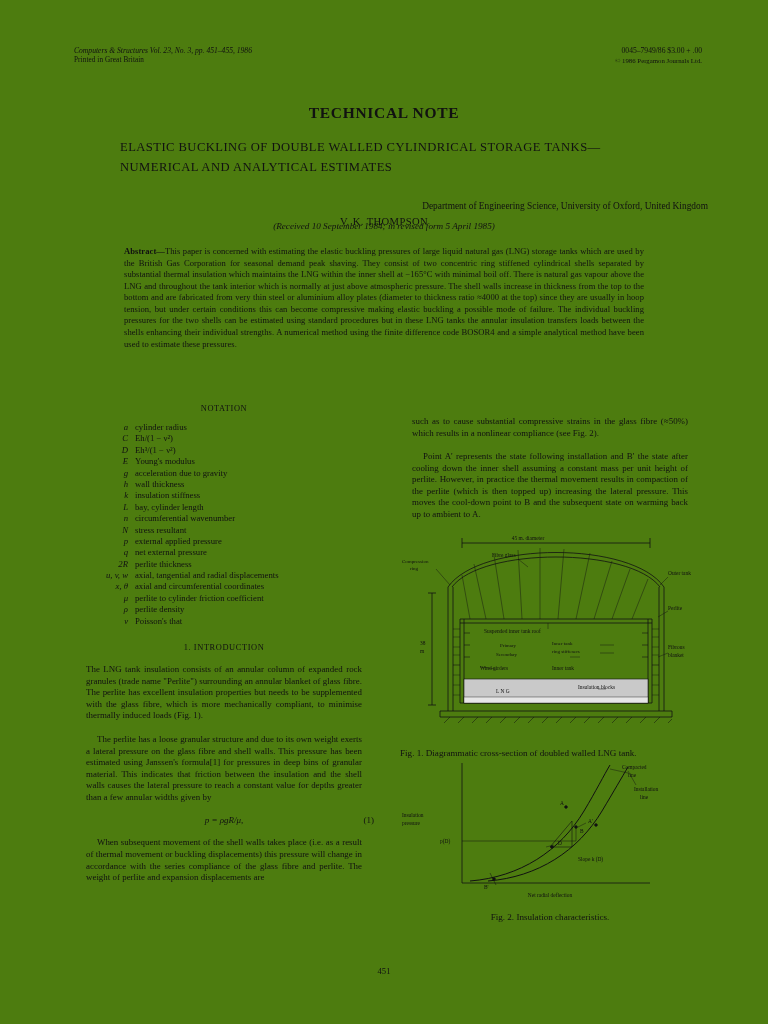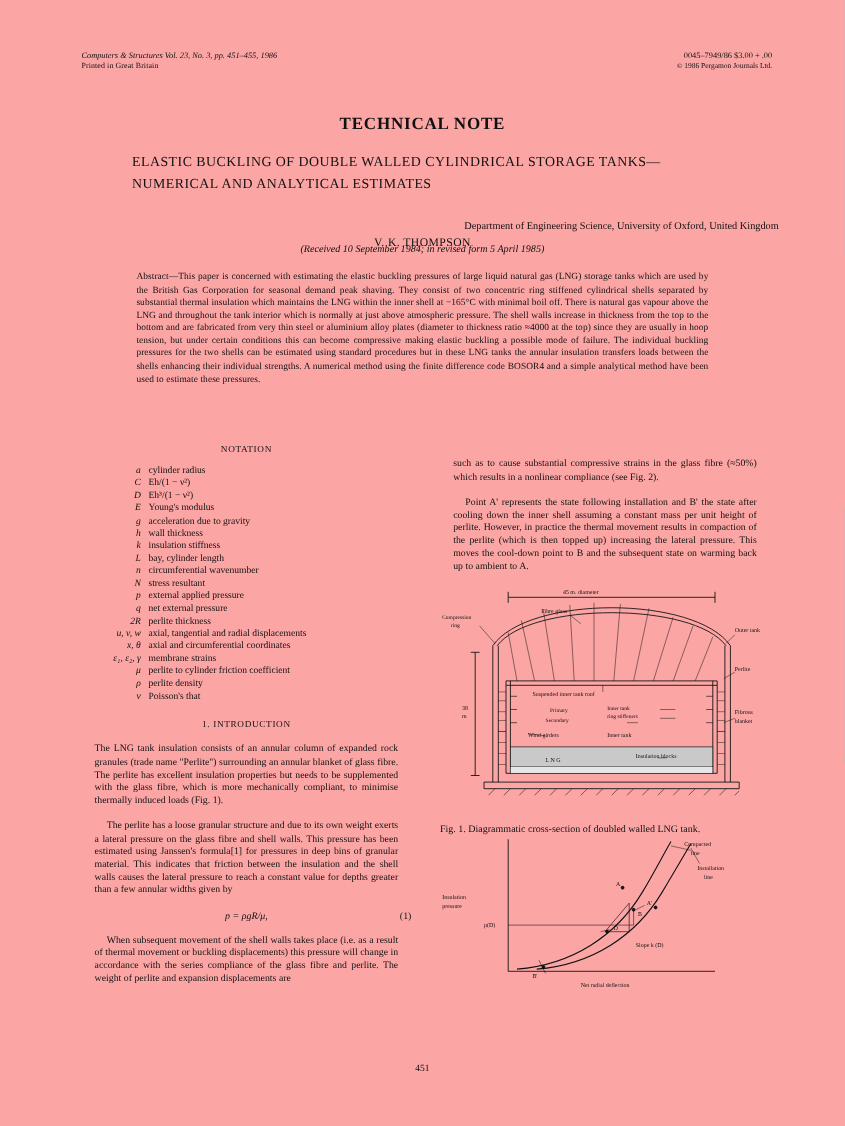--- a/index.html
+++ b/index.html
@@ -4,21 +4,21 @@
 <style>
   html, body {
     margin: 0;
     padding: 0;
     background: #b8b8b8;
   }
   .page {
     position: relative;
     width: 768px;
     height: 1024px;
-    background: #fca5a5;
+    background: #4d7c0f;
     overflow: hidden;
     font-family: "Liberation Serif", serif;
     color: #111;
   }
   .sheet {
     position: absolute;
     left: 60px;
     top: 34px;
     width: 648px;
     height: 956px;
@@ -82,21 +82,21 @@
   .abstract {
     position: absolute;
     top: 212px;
     left: 64px;
     width: 520px;
     font-size: 8.55px;
     line-height: 1.355;
     text-align: justify;
     letter-spacing: .06px;
   }
-  .abstract b { font-weight: normal; }
+  .abstract b { font-weight: bold; }
 
   
   .col-left {
     position: absolute;
     top: 370px;
     left: 14px;
     width: 300px;
   }
   .col-right {
     position: absolute;
@@ -273,24 +273,20 @@
           <div class="nsym">2R</div>
           <div class="ndef">perlite thickness</div>
         </div>
         <div class="nrow">
           <div class="nsym">u, v, w</div>
           <div class="ndef">axial, tangential and radial displacements</div>
         </div>
         <div class="nrow">
           <div class="nsym">x, θ</div>
           <div class="ndef">axial and circumferential coordinates</div>
-        </div>
-        <div class="nrow">
-          <div class="nsym">ε₁, ε₂, γ</div>
-          <div class="ndef">membrane strains</div>
         </div>
         <div class="nrow">
           <div class="nsym">μ</div>
           <div class="ndef">perlite to cylinder friction coefficient</div>
         </div>
         <div class="nrow">
           <div class="nsym">ρ</div>
           <div class="ndef">perlite density</div>
         </div>
         <div class="nrow">
@@ -501,18 +497,19 @@
             <text class="sm" x="240" y="44">line</text>
             <text class="sm" x="178" y="106">Slope k (D)</text>
             <text class="sm" x="160" y="50">A</text>
             <text class="sm" x="158" y="90">D</text>
             <text class="sm" x="188" y="68">A'</text>
             <text class="sm" x="180" y="78">B</text>
             <text class="sm" x="84" y="134">B'</text>
             <text class="sm" x="150" y="142" text-anchor="middle">Net radial deflection</text>
           </g>
         </svg>
+        <div class="fig-cap center">Fig. 2. Insulation characteristics.</div>
       </div>
     </div>
 
     <div class="pageno">451</div>
   </div>
 </div>
 
 </body></html>

